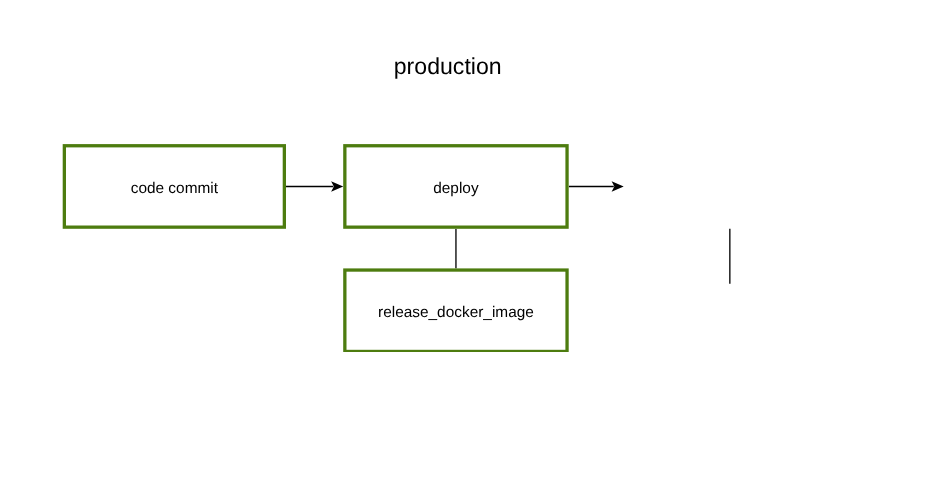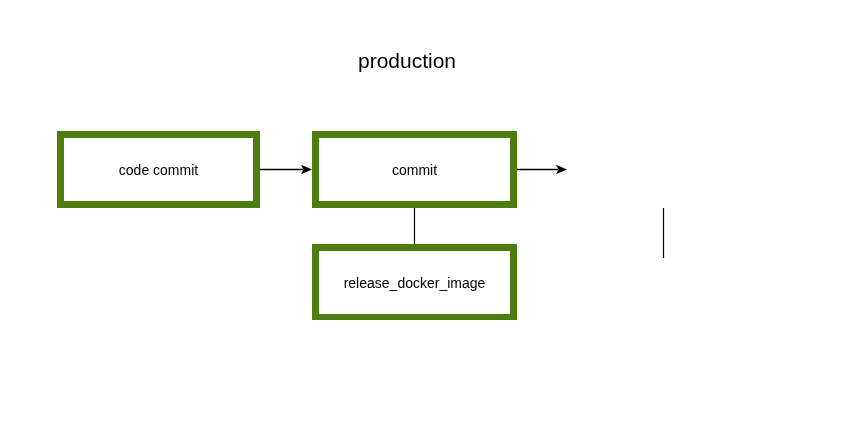--- a/index.html
+++ b/index.html
@@ -29,21 +29,21 @@
   .edges {
     position: absolute;
     left: 0;
     top: 0;
     width: 844px;
     height: 448px;
   }
   .node {
     position: absolute;
     box-sizing: border-box;
-    border: 7px solid #4d7c0f;
+    border: 3px solid #4d7c0f;
     background: #ffffff;
     display: flex;
     align-items: center;
     justify-content: center;
     font-size: 14px;
     color: #000000;
     white-space: nowrap;
   }
   .node-code-commit      { left: 57px;  top: 131px; width: 203px; height: 77px; }
   .node-build            { left: 312px; top: 131px; width: 205px; height: 77px; }
@@ -69,21 +69,21 @@
     <line x1="414.5" y1="208" x2="414.5" y2="258" stroke="#000000" stroke-width="1.2"></line>
 
     <line x1="663.5" y1="208" x2="663.5" y2="258" stroke="#000000" stroke-width="1.2"></line>
   </svg>
 
   <div class="node node-code-commit">
     <span>code commit</span>
   </div>
 
   <div class="node node-build">
-    <span>commit</span>
+    <span>deploy</span>
   </div>
 
 
   <div class="node node-release">
     <span>release_docker_image</span>
   </div>
 
 
 </div>
 

